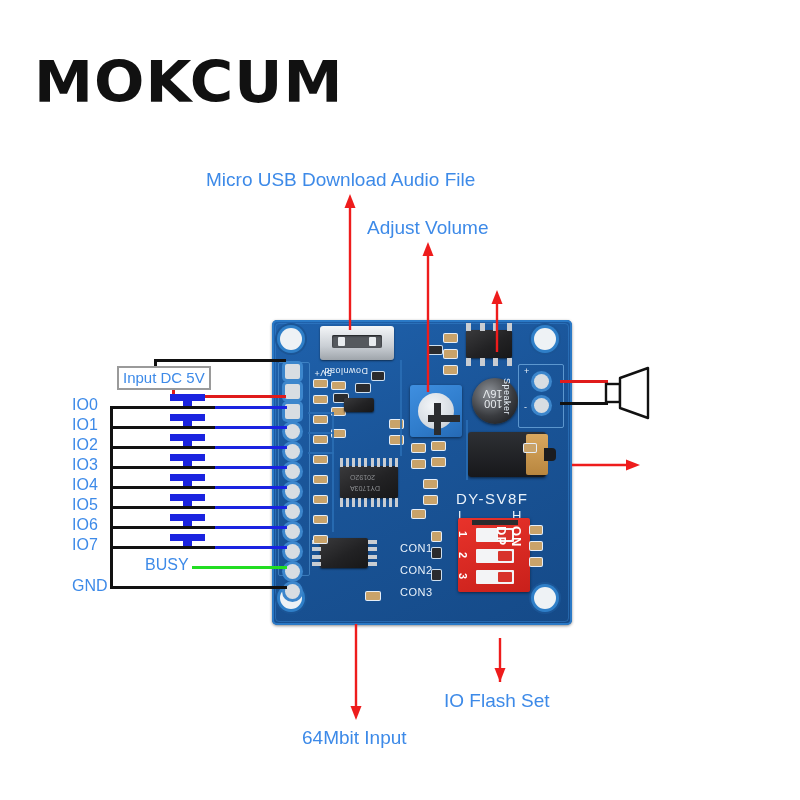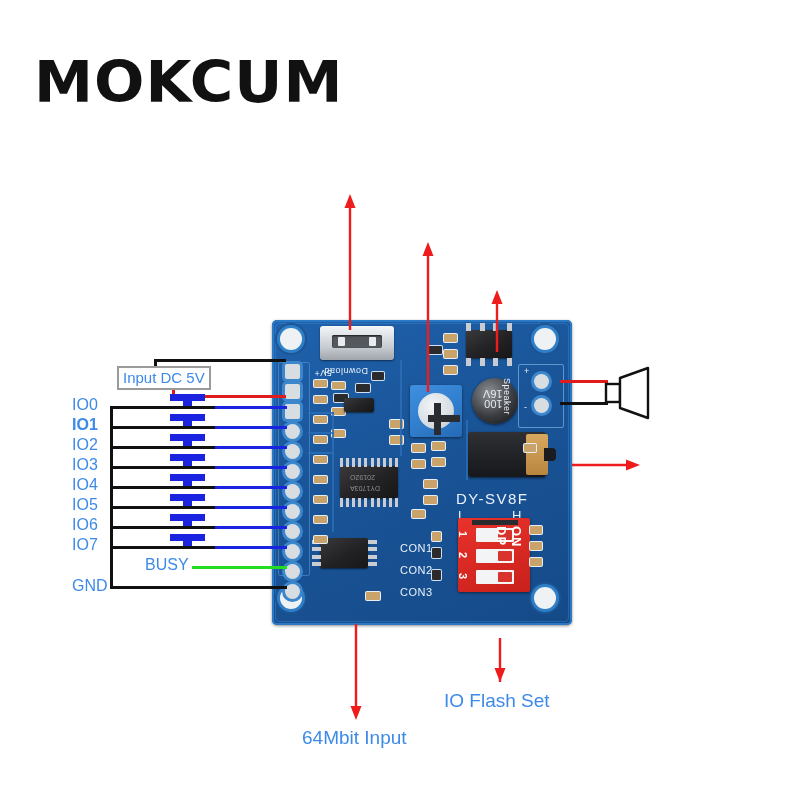--- a/index.html
+++ b/index.html
@@ -341,21 +341,21 @@
 
   <div class="ln" style="left:110px;top:378px;width:3px;height:182px;background:#111111;"></div>
 
   <div class="pin" style="left:72px;top:368px;">IO0</div>
   <div class="ln" style="left:110px;top:378px;width:50px;height:3px;background:#111111;"></div>
   <div class="ln" style="left:160px;top:378px;width:55px;height:3px;background:#111111;"></div>
   <div class="ln" style="left:170px;top:366px;width:35px;height:7px;background:#1a23e0;"></div>
   <div class="ln" style="left:183px;top:372px;width:9px;height:6px;background:#1a23e0;"></div>
   <div class="ln" style="left:215px;top:378px;width:72px;height:3px;background:#1a23e0;"></div>
 
-  <div class="pin" style="left:72px;top:388px;font-weight:bold;">IO1</div>
+  <div class="pin" style="left:72px;top:388px;">IO1</div>
   <div class="ln" style="left:110px;top:398px;width:50px;height:3px;background:#111111;"></div>
   <div class="ln" style="left:160px;top:398px;width:55px;height:3px;background:#111111;"></div>
   <div class="ln" style="left:170px;top:386px;width:35px;height:7px;background:#1a23e0;"></div>
   <div class="ln" style="left:183px;top:392px;width:9px;height:6px;background:#1a23e0;"></div>
   <div class="ln" style="left:215px;top:398px;width:72px;height:3px;background:#1a23e0;"></div>
 
   <div class="pin" style="left:72px;top:408px;">IO2</div>
   <div class="ln" style="left:110px;top:418px;width:50px;height:3px;background:#111111;"></div>
   <div class="ln" style="left:160px;top:418px;width:55px;height:3px;background:#111111;"></div>
   <div class="ln" style="left:170px;top:406px;width:35px;height:7px;background:#1a23e0;"></div>
@@ -403,25 +403,27 @@
   <div class="pin" style="left:72px;top:549px;">GND</div>
   <div class="ln" style="left:110px;top:558px;width:177px;height:3px;background:#111111;"></div>
 
   <div class="ln" style="left:560px;top:352px;width:48px;height:3px;background:#e01b1b;"></div>
   <div class="ln" style="left:560px;top:374px;width:48px;height:3px;background:#111111;"></div>
   <svg class="spk-icon" style="left:604px;top:338px;" width="56" height="54" viewBox="0 0 56 54">
     <rect x="2" y="18" width="14" height="18" fill="#ffffff" stroke="#111111" stroke-width="2.4"></rect>
     <polygon points="16,12 44,2 44,52 16,42" fill="#ffffff" stroke="#111111" stroke-width="2.4" stroke-linejoin="round"></polygon>
   </svg>
 
+  <div class="lbl" style="left:206px;top:140px;">Micro USB Download Audio File</div>
   <svg class="arrow" style="left:340px;top:166px;" width="20" height="136" viewBox="0 0 20 136">
     <line x1="10" y1="136" x2="10" y2="12" stroke="#ee1c1c" stroke-width="2.4"></line>
     <polygon points="10,0 4.5,14 15.5,14" fill="#ee1c1c"></polygon>
   </svg>
 
+  <div class="lbl" style="left:367px;top:188px;">Adjust Volume</div>
   <svg class="arrow" style="left:418px;top:214px;" width="20" height="150" viewBox="0 0 20 150">
     <line x1="10" y1="150" x2="10" y2="12" stroke="#ee1c1c" stroke-width="2.4"></line>
     <polygon points="10,0 4.5,14 15.5,14" fill="#ee1c1c"></polygon>
   </svg>
 
   <svg class="arrow" style="left:487px;top:262px;" width="20" height="62" viewBox="0 0 20 62">
     <line x1="10" y1="62" x2="10" y2="12" stroke="#ee1c1c" stroke-width="2.4"></line>
     <polygon points="10,0 4.5,14 15.5,14" fill="#ee1c1c"></polygon>
   </svg>
 

